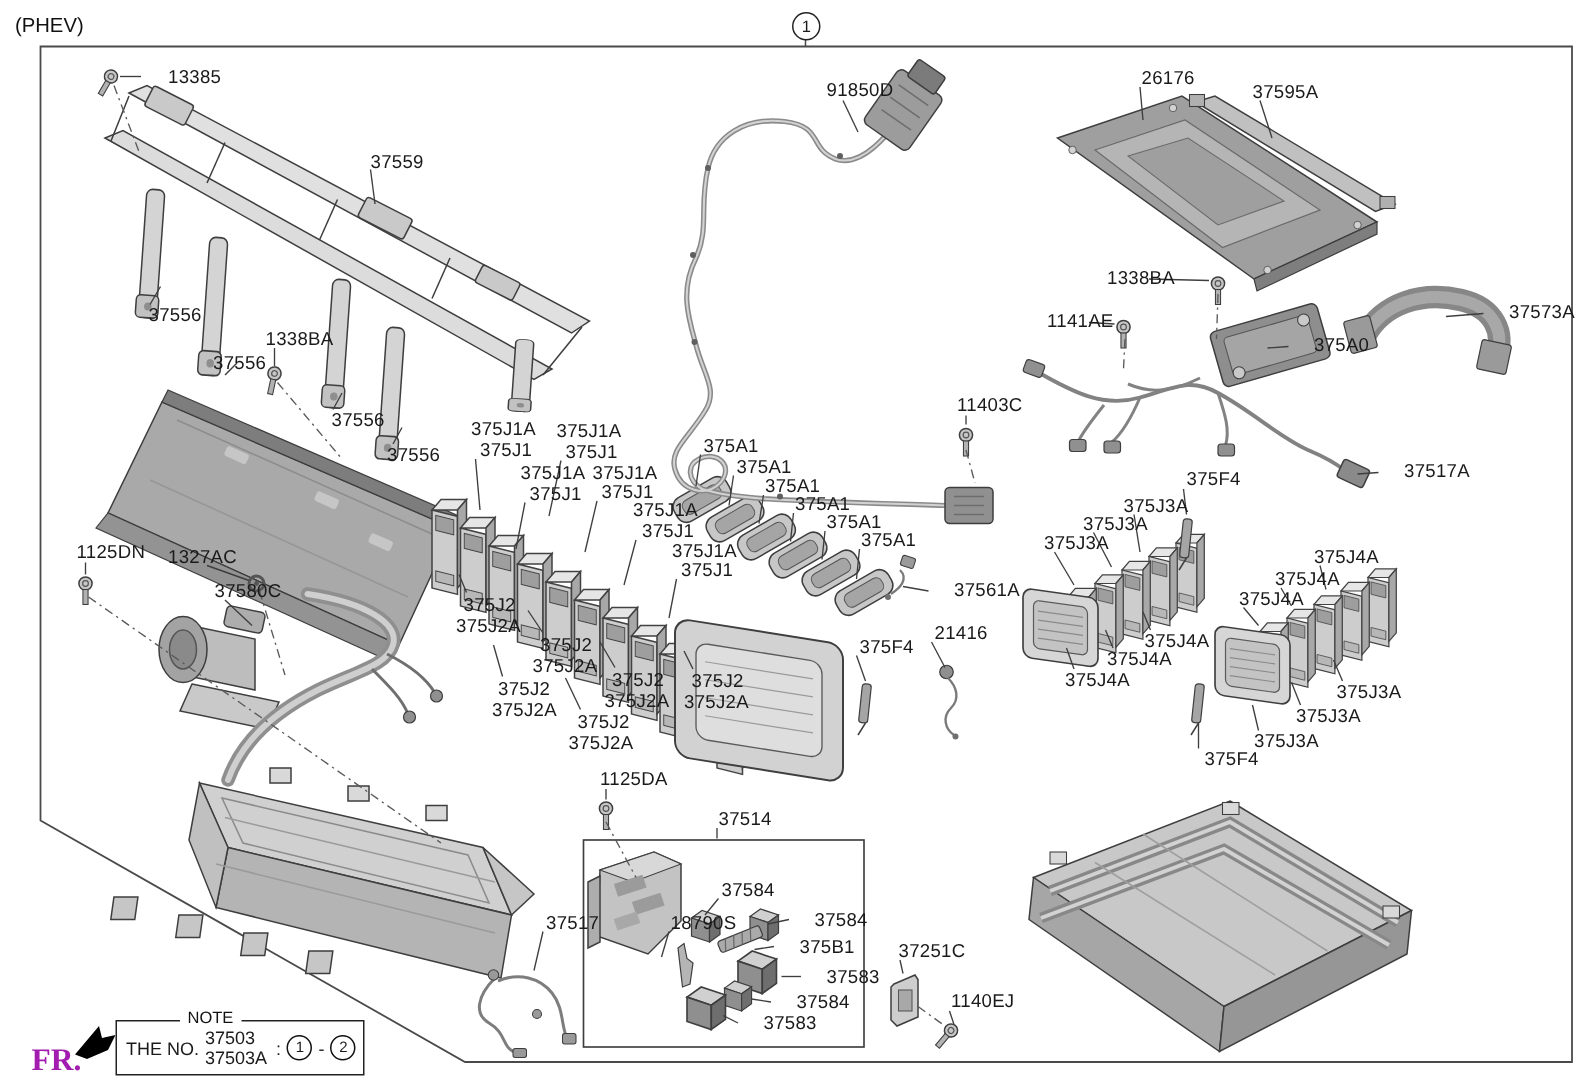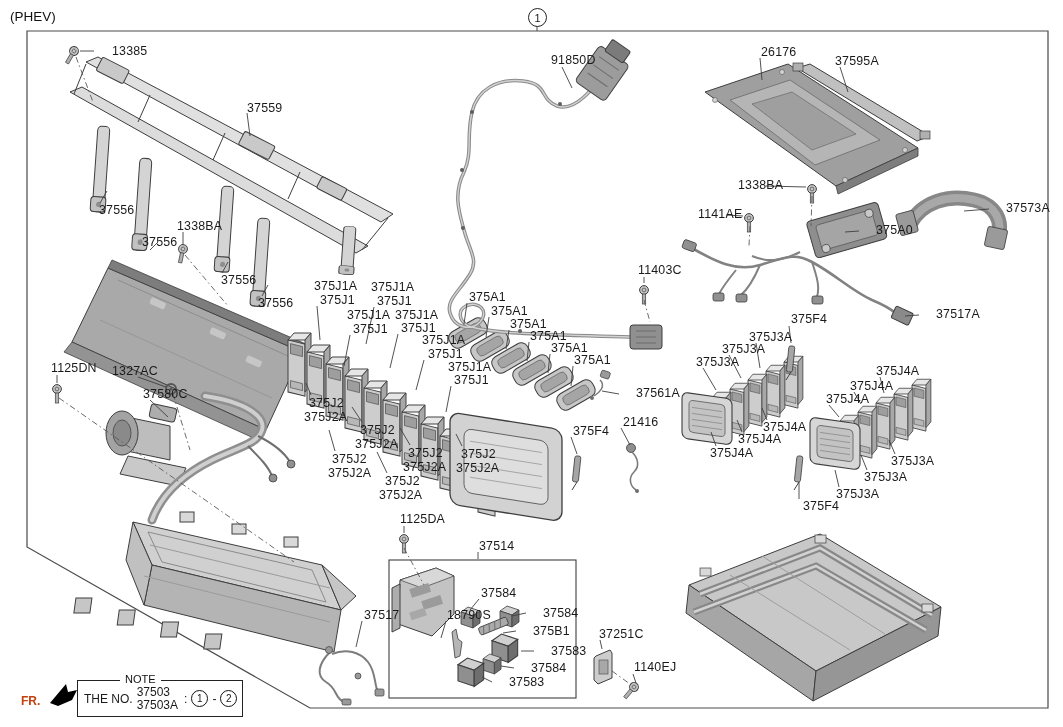--- a/index.html
+++ b/index.html
@@ -12,21 +12,21 @@
   .callout{
     position:absolute;font-size:12.4px;letter-spacing:.2px;white-space:nowrap;
     color:#1a1a1a;pointer-events:auto;cursor:default;line-height:1;
   }
   .phev{position:absolute;left:10px;top:9px;font-size:13.5px;color:#111;}
   .sheet-marker{
     position:absolute;left:528px;top:8px;width:17px;height:17px;border:1.2px solid #222;
     border-radius:50%;display:flex;align-items:center;justify-content:center;
     font-size:11px;background:#fff;
   }
-  .fr{position:absolute;left:21px;top:694px;font-size:12px;font-weight:bold;color:#c2410c;}
+  .fr{position:absolute;left:21px;top:694px;font-size:21px;font-weight:bold;color:#a21caf;font-family:Liberation Serif, serif;}
   .note-box{
     position:absolute;left:77px;top:680px;width:164px;height:35px;
     border:1.3px solid #222;background:#fff;display:flex;align-items:center;
   }
   .note-title{
     position:absolute;left:14px;top:-8px;background:#fff;padding:0 5px;font-size:11px;color:#111;margin-left:28px;
   }
   .note-row{display:flex;align-items:center;gap:4px;padding-left:6px;font-size:12px;}
   .note-nums{display:flex;flex-direction:column;line-height:1.08;font-size:12px;}
   .circ{

